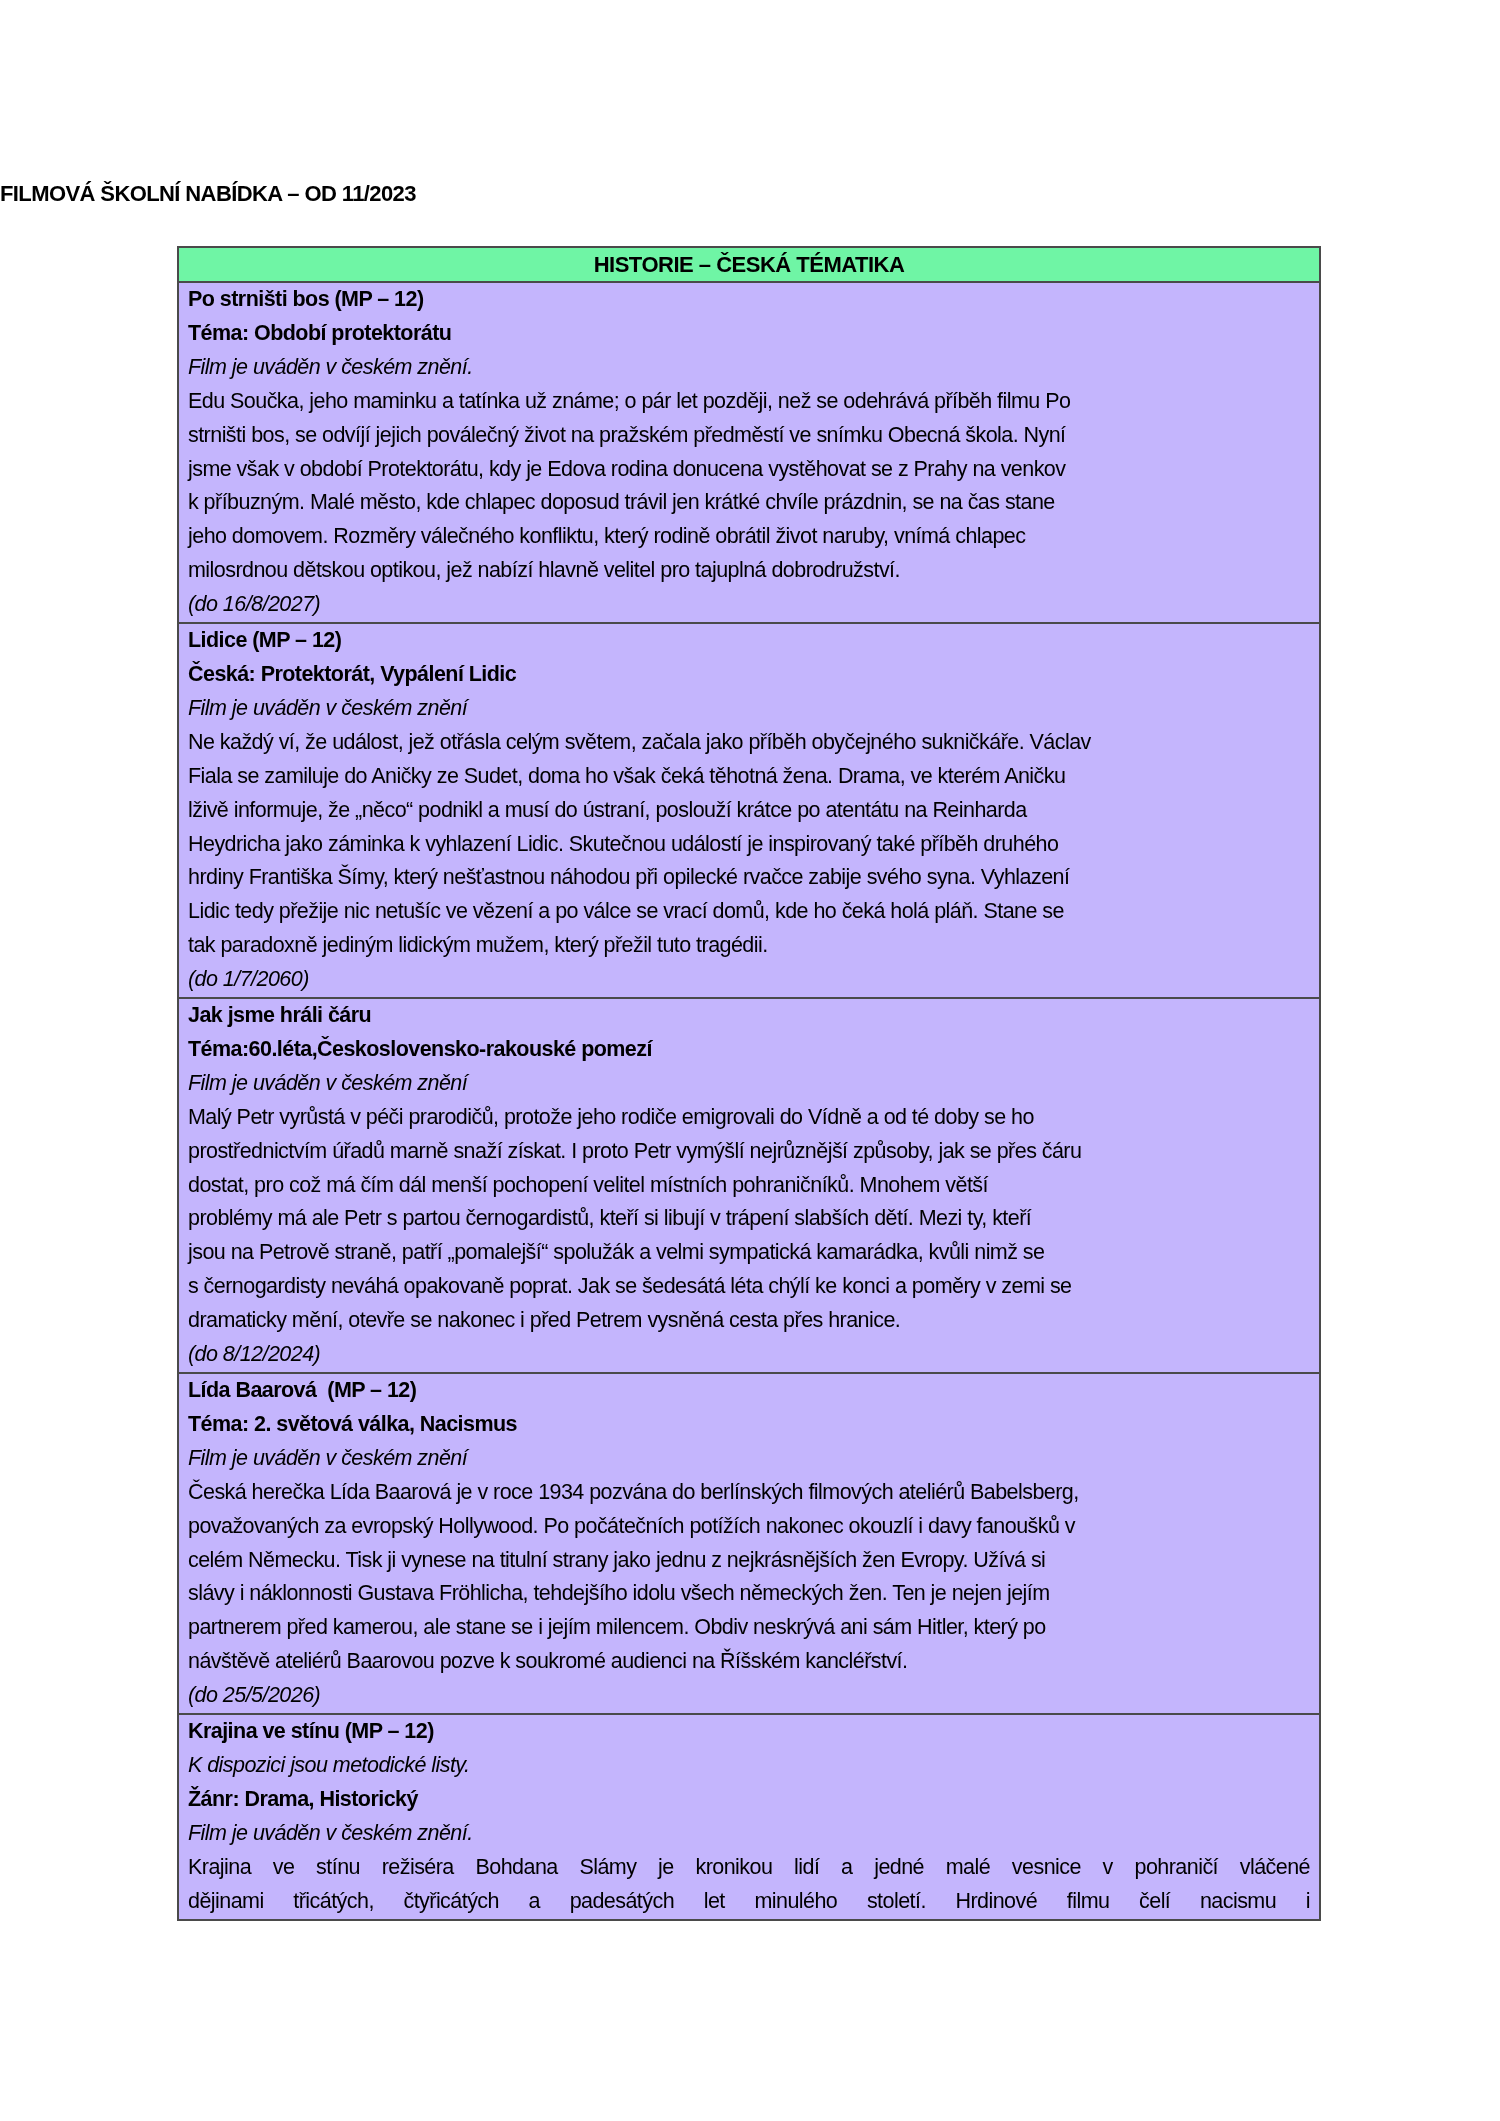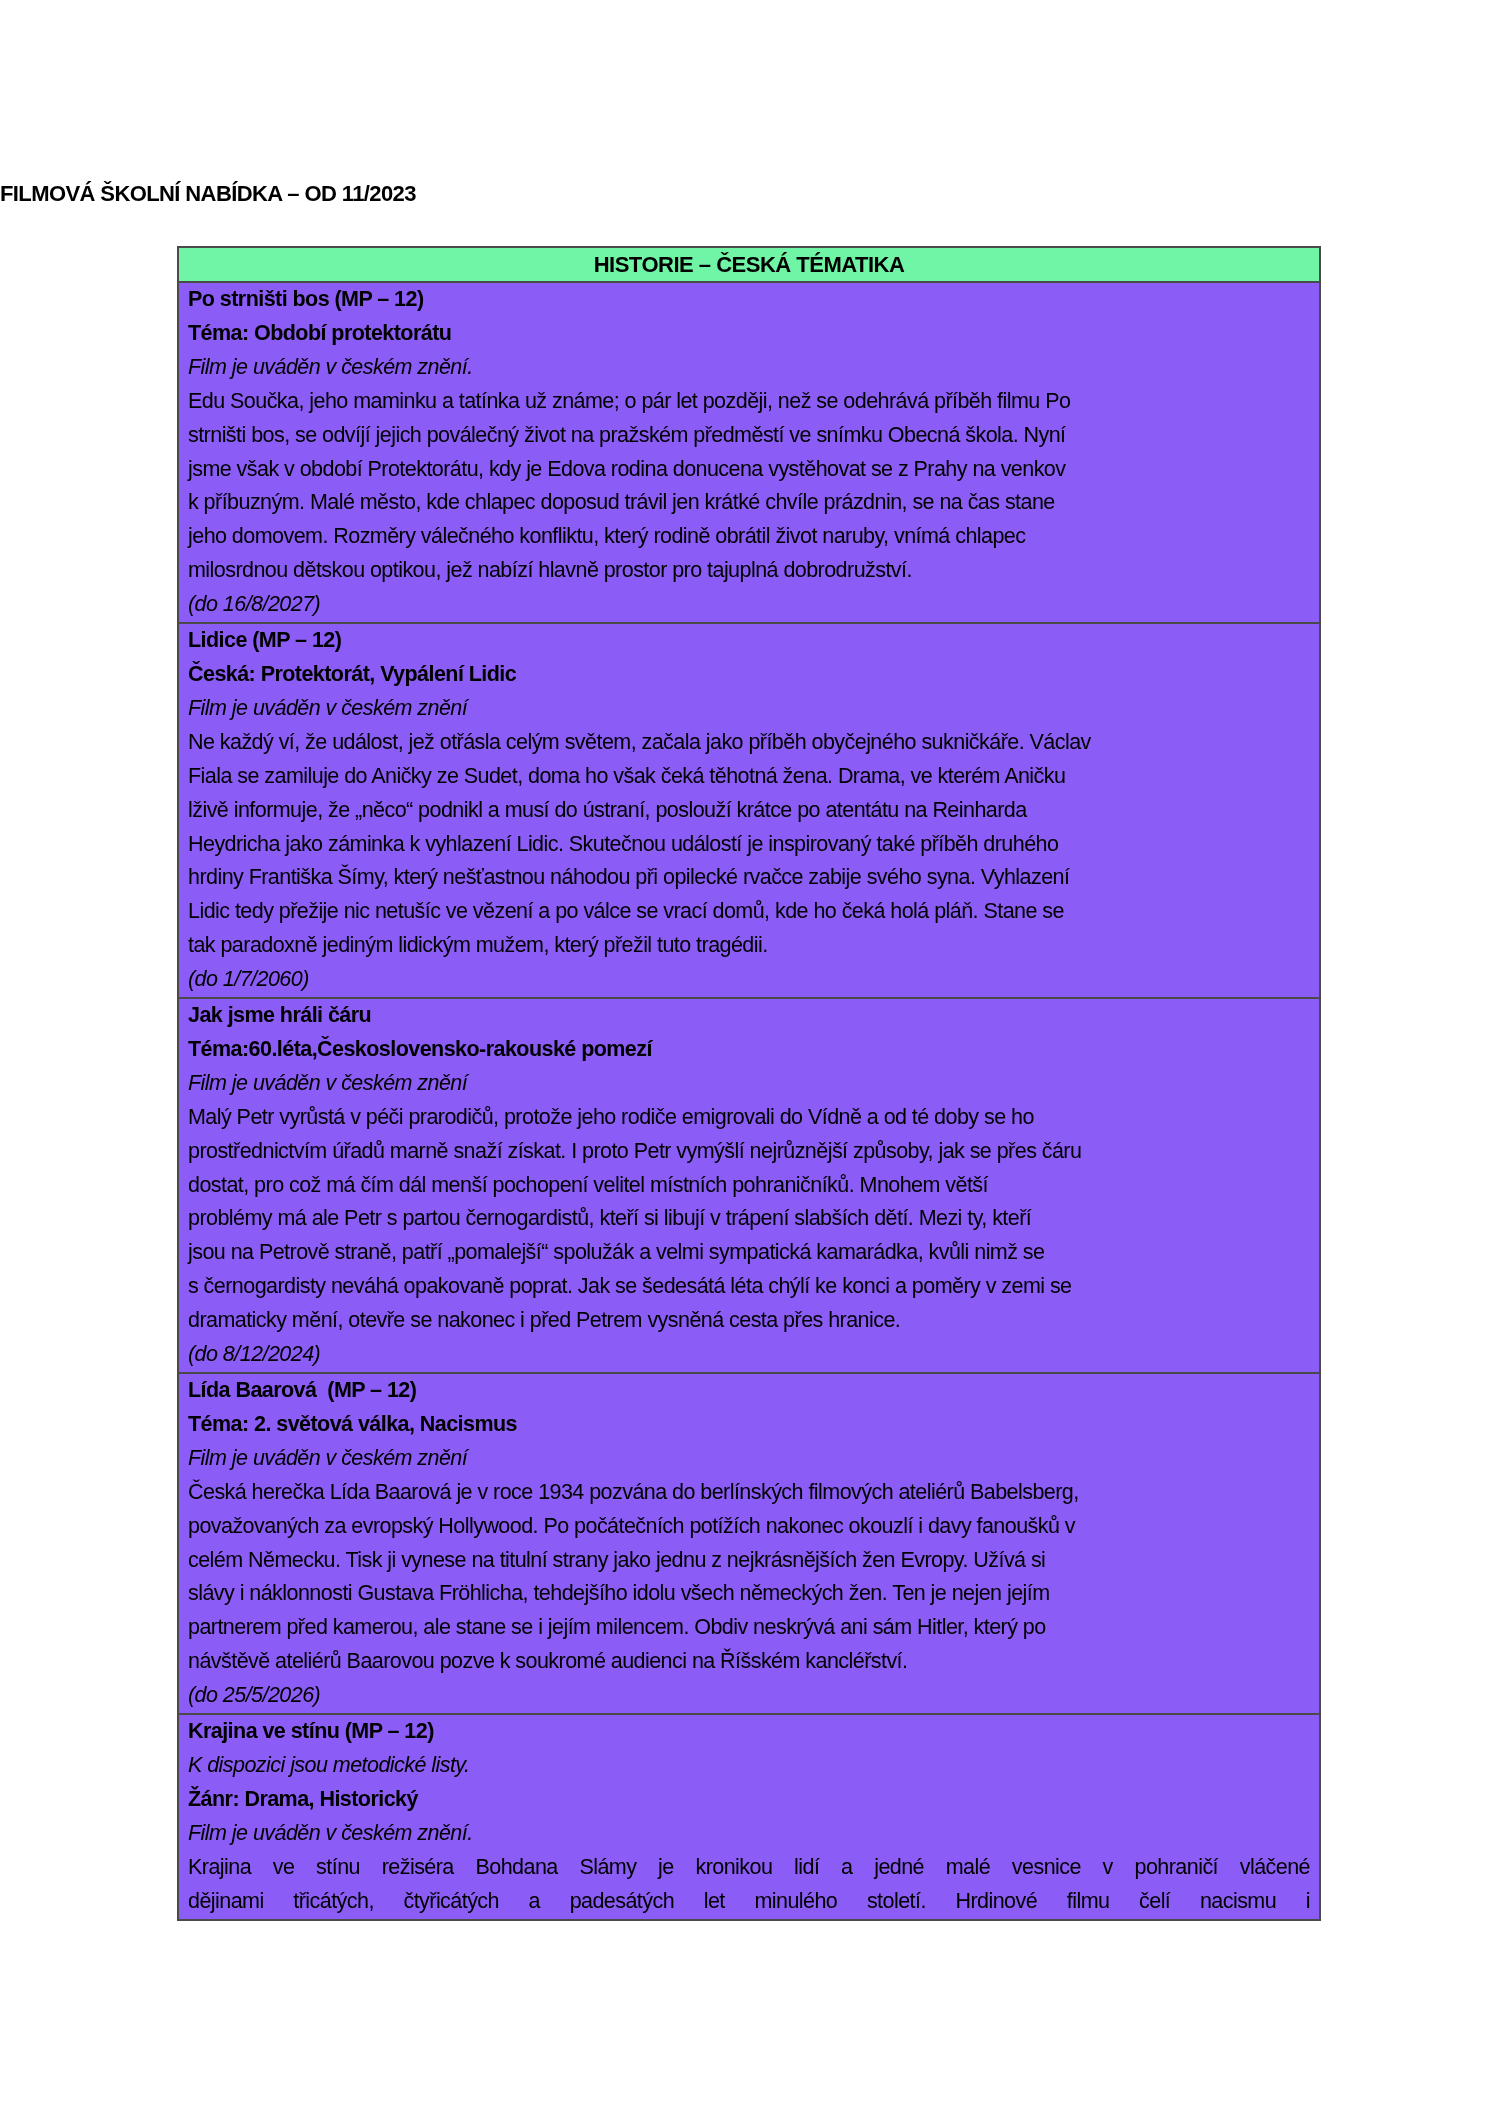--- a/index.html
+++ b/index.html
@@ -13,21 +13,21 @@
     position: absolute; left: 177px; top: 246px; width: 1144px;
     border-collapse: collapse; table-layout: fixed;
   }
   .film-table td {
     border: 2px solid #4a4a4a; padding: 0 9px; vertical-align: top;
   }
   .section-header td {
     background: #6ff5a5; height: 33px; text-align: center; font-weight: bold;
     font-size: 22px; letter-spacing: -0.5px; line-height: 33px;
   }
-  .film-row td { background: #8b5cf6; }
+  .film-row td { background: #c4b5fd; }
   .line { display: block; font-size: 21.5px; line-height: 33.9px; white-space: nowrap; letter-spacing: -0.55px; }
   .b { font-weight: bold; }
   .i { font-style: italic; }
   .justify { text-align: justify; text-align-last: justify; white-space: normal; }
   .cut-row td { height: 192px; overflow: hidden; }
 </style>
 </head>
 <body>
 
 <div class="doc-title">FILMOVÁ ŠKOLNÍ NABÍDKA – OD 11/2023</div>
@@ -41,21 +41,21 @@
   <tr class="film-row">
     <td>
       <span class="line b">Po strništi bos (MP – 12)</span>
       <span class="line b">Téma: Období protektorátu</span>
       <span class="line i">Film je uváděn v českém znění.</span>
       <span class="line">Edu Součka, jeho maminku a tatínka už známe; o pár let později, než se odehrává příběh filmu Po</span>
       <span class="line">strništi bos, se odvíjí jejich poválečný život na pražském předměstí ve snímku Obecná škola. Nyní</span>
       <span class="line">jsme však v období Protektorátu, kdy je Edova rodina donucena vystěhovat se z Prahy na venkov</span>
       <span class="line">k příbuzným. Malé město, kde chlapec doposud trávil jen krátké chvíle prázdnin, se na čas stane</span>
       <span class="line">jeho domovem. Rozměry válečného konfliktu, který rodině obrátil život naruby, vnímá chlapec</span>
-      <span class="line">milosrdnou dětskou optikou, jež nabízí hlavně prostor pro tajuplná dobrodružství.</span>
+      <span class="line">milosrdnou dětskou optikou, jež nabízí hlavně velitel pro tajuplná dobrodružství.</span>
       <span class="line i">(do 16/8/2027)</span>
     </td>
   </tr>
 
   <tr class="film-row">
     <td>
       <span class="line b">Lidice (MP – 12)</span>
       <span class="line b">Česká: Protektorát, Vypálení Lidic</span>
       <span class="line i">Film je uváděn v českém znění</span>
       <span class="line">Ne každý ví, že událost, jež otřásla celým světem, začala jako příběh obyčejného sukničkáře. Václav</span>

